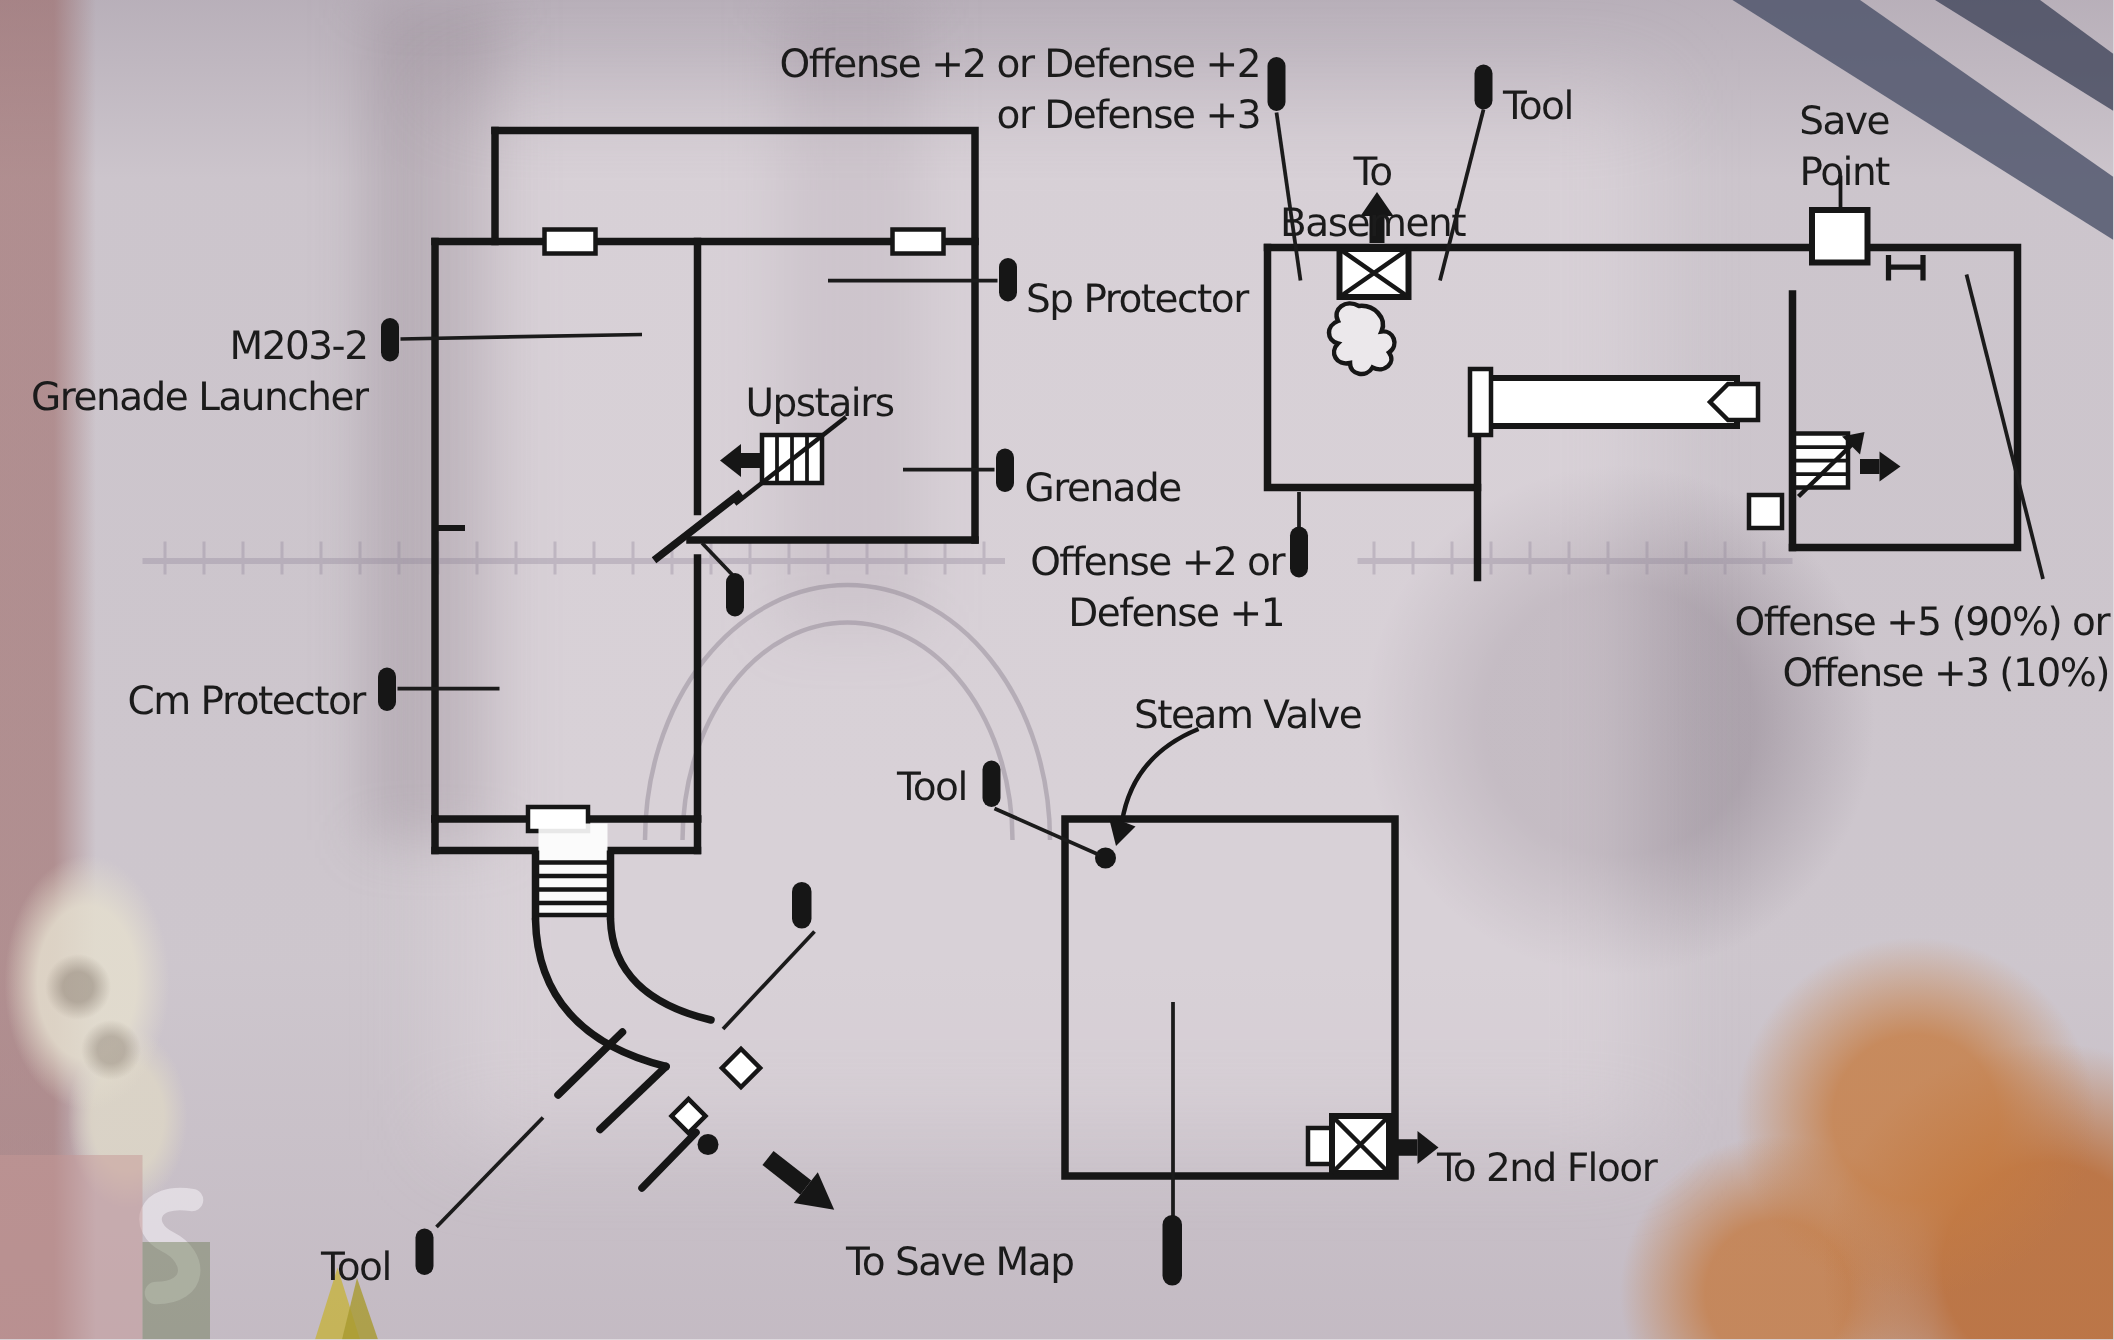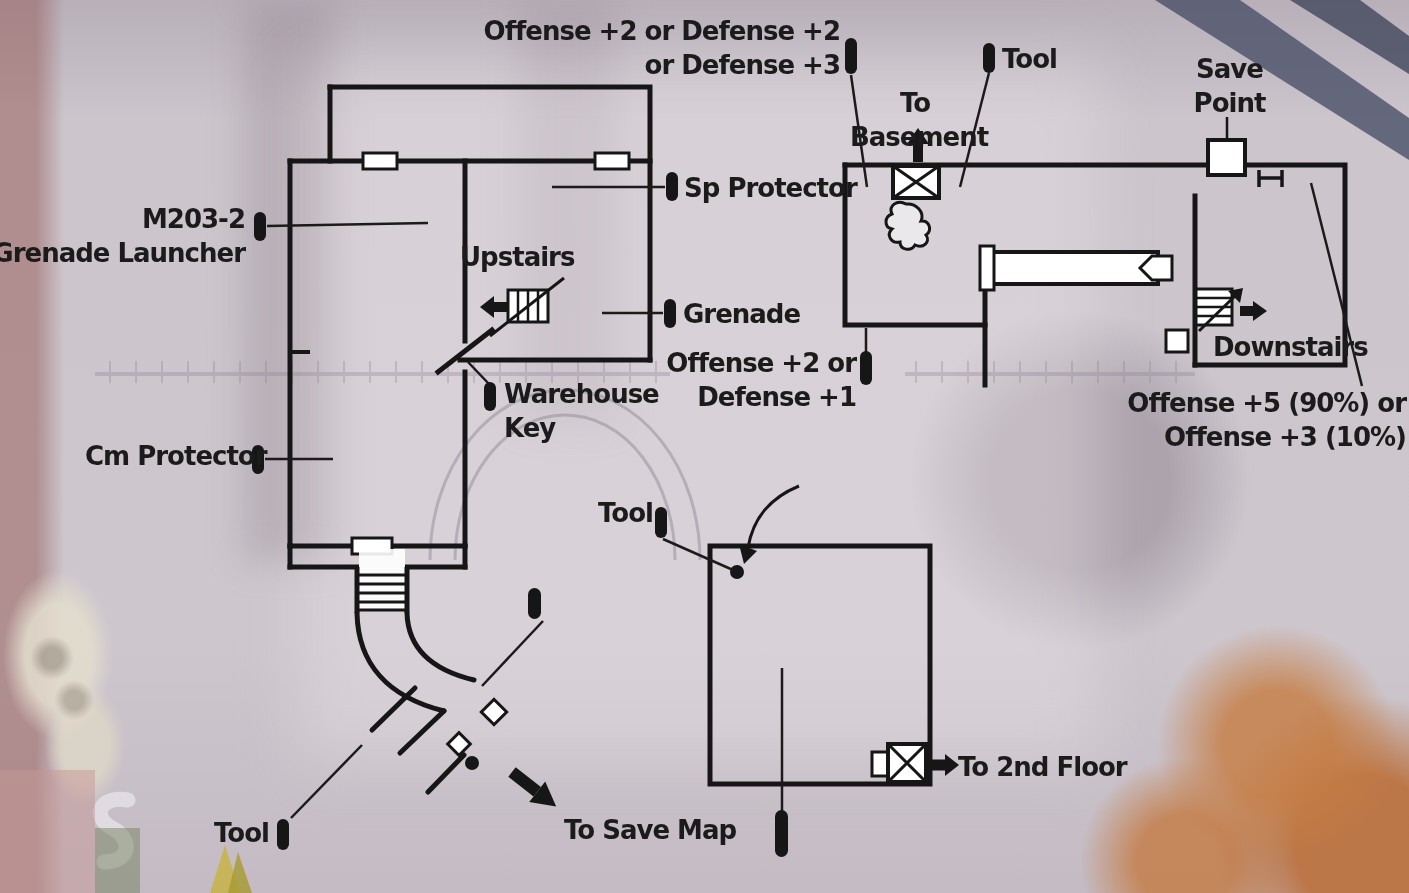--- a/index.html
+++ b/index.html
@@ -24,22 +24,22 @@
       linear-gradient(90deg, rgba(148,88,84,.5) 0 36px, rgba(148,88,84,0) 64px),
       linear-gradient(180deg, rgba(168,158,170,.55) 0, rgba(205,197,205,.15) 120px, rgba(214,207,213,.12) 640px, rgba(186,174,185,.45) 100%);
   }
   .bg-col { position:absolute; filter:blur(18px); }
   .col1 { left:245px; top:0; width:90px; height:560px; background:rgba(140,125,138,.35); }
   .col2 { left:520px; top:0; width:95px; height:420px; background:rgba(150,135,148,.30); }
   .wash { left:300px; top:60px; width:800px; height:700px; background:rgba(232,226,230,.40); filter:blur(30px); }
   
   .lbl {
     position:absolute;
-    color:#1b1b1b; font-weight:700; font-size:26px; line-height:1.32;
-    letter-spacing:-1px; white-space:pre-line;
+    color:#1b1b1b; font-weight:400; font-size:26px; line-height:1.32;
+    letter-spacing:-1px; white-space:pre-line;margin-top:12px;
   }
   .lbl.right  { text-align:right; }
   .lbl.center { text-align:center; }
   svg.map { position:absolute; inset:0; }
 </style>
 </head>
 <body>
 
 <div class="stage">
 
@@ -266,28 +266,26 @@
   <div class="lbl right" style="left:400px; top:14px;  width:440px;">Offense +2 or Defense +2
 or Defense +3</div>
   <div class="lbl center" style="left:850px; top:86px;  width:130px;">To
 Basement</div>
   <div class="lbl" style="left:1002px;top:42px;">Tool</div>
   <div class="lbl" style="left:684px; top:171px;">Sp Protector</div>
   <div class="lbl center" style="left:1187px;top:52px;  width:85px;">Save
 Point</div>
   <div class="lbl right" style="left:-10px; top:202px; width:255px;">M203-2
 Grenade Launcher</div>
-  <div class="lbl" style="left:460px; top:240px;">Upstairs</div>
+  <div class="lbl" style="left:497px; top:240px;">Upstairs</div>
   <div class="lbl" style="left:683px; top:297px;">Grenade</div>
   <div class="lbl right" style="left:500px; top:346px; width:356px;">Offense +2 or
 Defense +1</div>
-  <div class="lbl" style="left:504px; top:377px;">Warehouse
-Key</div>
-  <div class="lbl" style="left:1213px;top:330px;">Downstairs</div>
   <div class="lbl right" style="left:1050px;top:386px; width:356px;">Offense +5 (90%) or
 Offense +3 (10%)</div>
   <div class="lbl" style="left:85px;  top:439px;">Cm Protector</div>
+  <div class="lbl" style="left:756px; top:448px;">Steam Valve</div>
   <div class="lbl" style="left:598px; top:496px;">Tool</div>
   <div class="lbl" style="left:958px; top:750px;">To 2nd Floor</div>
   <div class="lbl" style="left:214px; top:816px;">Tool</div>
   <div class="lbl" style="left:564px; top:813px;">To Save Map</div>
 
 </div>
 
 </body></html>

